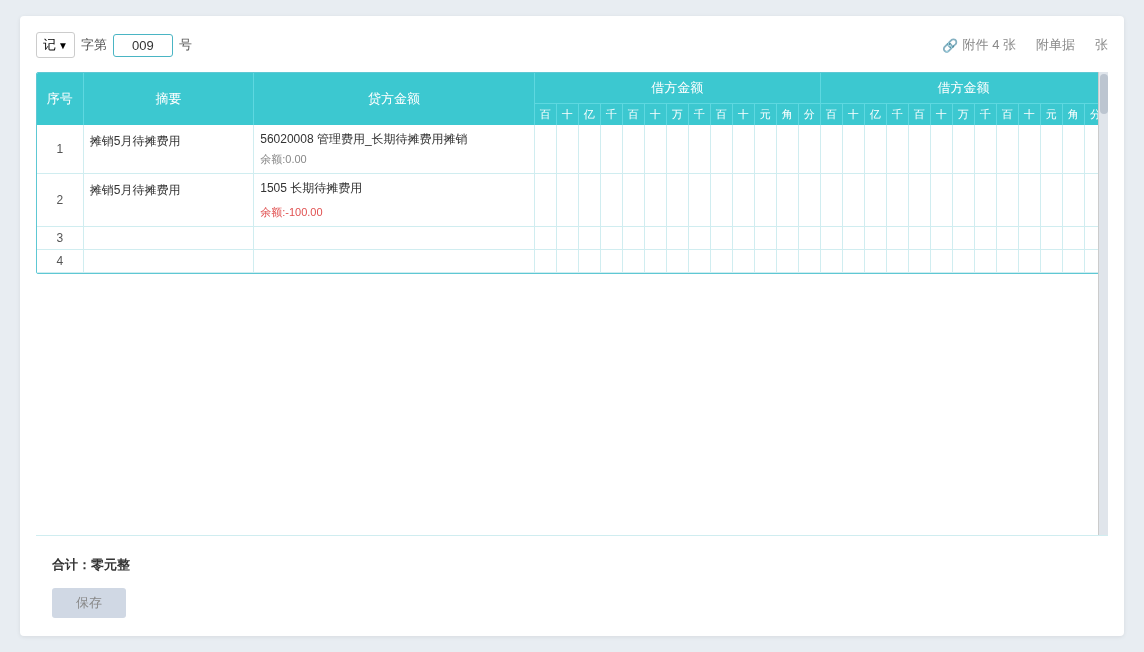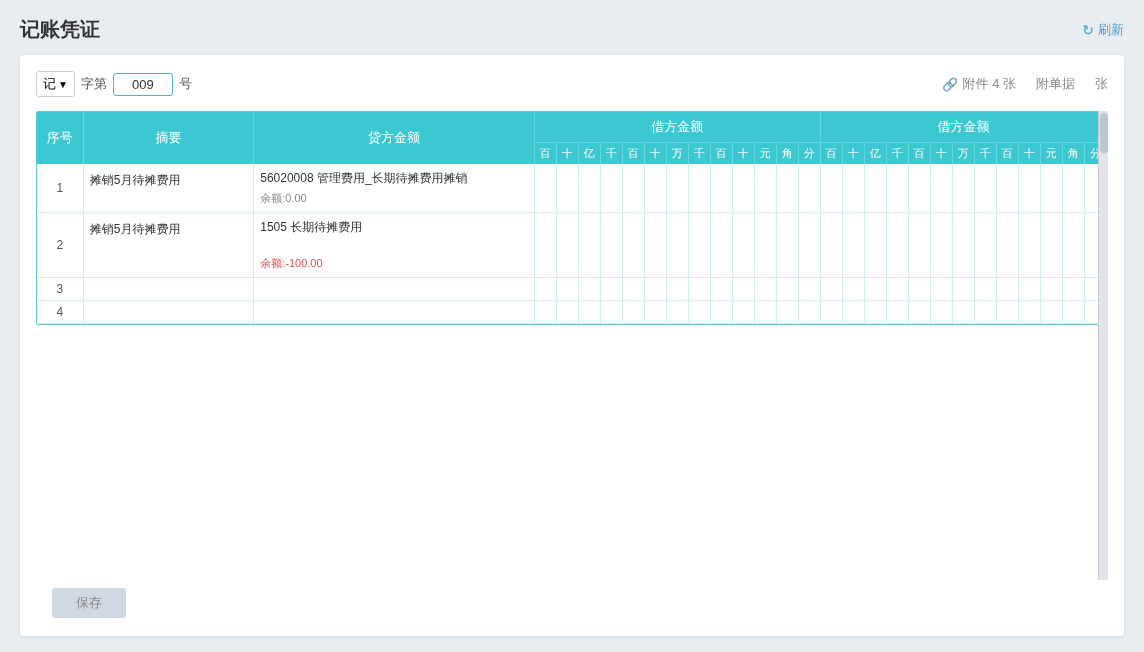--- a/index.html
+++ b/index.html
@@ -226,27 +226,20 @@
       min-width: 18px;
       padding: 2px 1px;
       text-align: center;
     }
   </style>
 </head>
 <body>
 
 <div class="window">
   <div class="main-content">
-    <div class="page-header">
-      <span class="page-title">记账凭证</span>
-      <button class="refresh-btn">
-        <span style="font-size:14px;">↻</span>
-        <span>刷新</span>
-      </button>
-    </div>
     <div class="card">
 
       <div class="form-row">
         <div class="form-group">
           <div class="prefix-select">
             <span>记</span>
             <span style="font-size:10px;">▼</span>
           </div>
           <span class="form-label">字第</span>
           <input class="input-field num" type="text" value="009" style="">
@@ -368,21 +361,21 @@
                   <td class="digit-cell" style="width: 20px; text-align: center; padding: 2px 0px; border-right: 1px solid rgb(208, 237, 240);"></td>
                   <td class="digit-cell" style="width: 20px; text-align: center; padding: 2px 0px; border-right: 1px solid rgb(208, 237, 240);"></td>
                   <td class="digit-cell" style="width: 20px; text-align: center; padding: 2px 0px; border-right: 1px solid rgb(208, 237, 240);"></td>
                   <td class="digit-cell" style="width: 20px; text-align: center; padding: 2px 0px; border-right: none;"></td>
                 </tr>
                 <tr style="min-height: 55px;">
                   <td class="cell-seq" style="text-align: center; vertical-align: middle; color: rgb(85, 85, 85);">2</td>
                   <td style="padding: 8px 6px; font-size: 12px; color: rgb(51, 51, 51);">摊销5月待摊费用</td>
                   <td style="padding: 6px; font-size: 12px;">
                     <div>1505 长期待摊费用</div>
-                    <div class="cell-balance negative" style="margin-top: 20px; font-size: 11px; color: rgb(224, 80, 80);">余额:-100.00</div>
+                    <div class="cell-balance negative" style="margin-top: 8px; font-size: 11px; color: rgb(224, 80, 80);">余额:-100.00</div>
                   </td>
                   <td class="digit-cell" style="width: 20px; text-align: center; padding: 2px 0px; border-right: 1px solid rgb(208, 237, 240);"></td>
                   <td class="digit-cell" style="width: 20px; text-align: center; padding: 2px 0px; border-right: 1px solid rgb(208, 237, 240);"></td>
                   <td class="digit-cell" style="width: 20px; text-align: center; padding: 2px 0px; border-right: 1px solid rgb(208, 237, 240);"></td>
                   <td class="digit-cell" style="width: 20px; text-align: center; padding: 2px 0px; border-right: 1px solid rgb(208, 237, 240);"></td>
                   <td class="digit-cell" style="width: 20px; text-align: center; padding: 2px 0px; border-right: 1px solid rgb(208, 237, 240);"></td>
                   <td class="digit-cell" style="width: 20px; text-align: center; padding: 2px 0px; border-right: 1px solid rgb(208, 237, 240);"></td>
                   <td class="digit-cell" style="width: 20px; text-align: center; padding: 2px 0px; border-right: 1px solid rgb(208, 237, 240);"></td>
                   <td class="digit-cell" style="width: 20px; text-align: center; padding: 2px 0px; border-right: 1px solid rgb(208, 237, 240);"></td>
                   <td class="digit-cell" style="width: 20px; text-align: center; padding: 2px 0px; border-right: 1px solid rgb(208, 237, 240);"></td>
@@ -472,19 +465,22 @@
                 </tr>
               </tbody>
           </table>
         </div>
 
         <div style="position:absolute;right:0;top:0;bottom:0;width:10px;background:#e0e5eb;border-left:1px solid #ccc;">
           <div style="width:8px;height:40px;background:#bcc5d0;border-radius:4px;margin:2px auto;"></div>
         </div>
       </div>
 
+      <div class="total-row">
+        <div class="total-text">合计：零元整</div>
+      </div>
 
       <div class="footer-row">
         <button class="save-btn">保存</button>
       </div>
     </div>
   </div>
 </div>
 
 </body></html>

